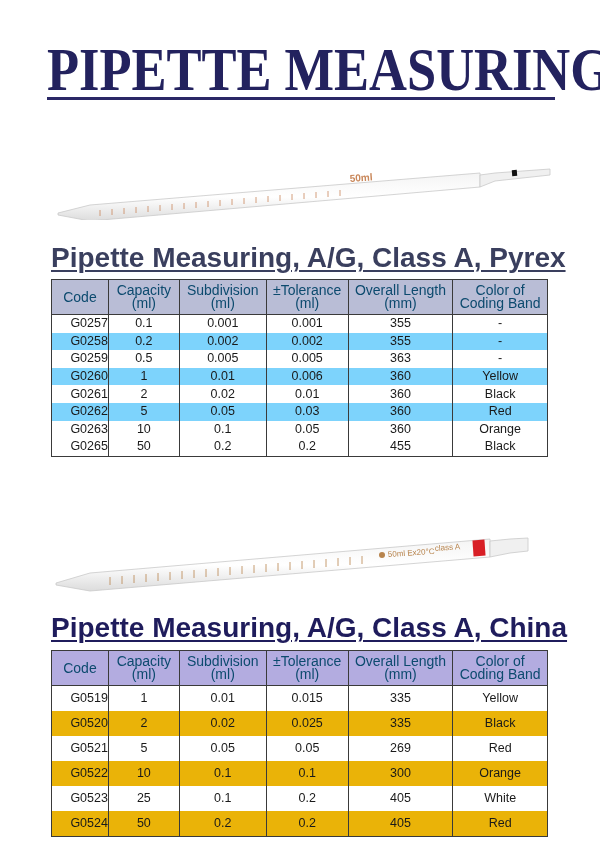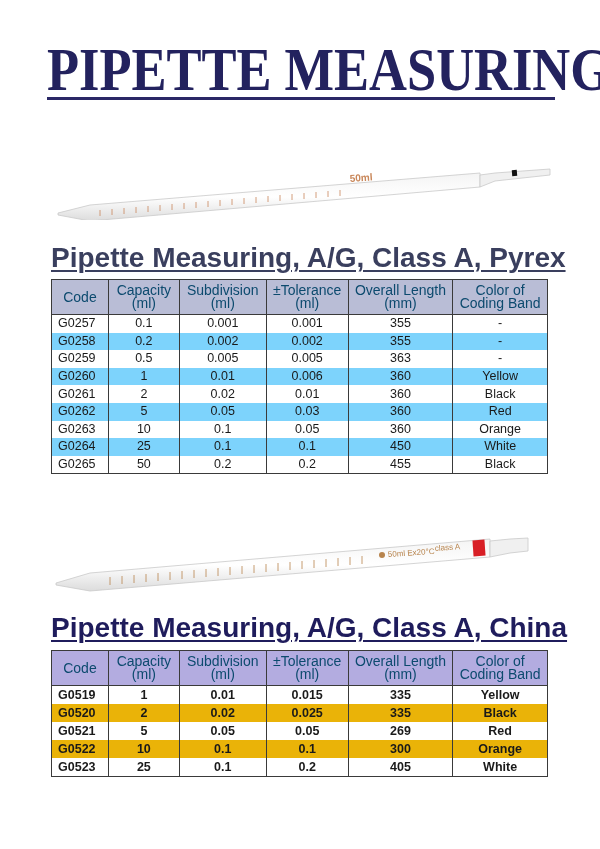--- a/index.html
+++ b/index.html
@@ -30,30 +30,30 @@
       position: absolute; left: 51px; width: 497px; border-collapse: collapse;
       font-family: "Liberation Sans", sans-serif; font-size: 12.5px; color: #1a1a1a;
       border: 1.5px solid #3a3a3a;
     }
     table.spec th, table.spec td {
       border-left: 1.5px solid #3a3a3a; border-right: 1.5px solid #3a3a3a;
       text-align: center; padding: 0; font-weight: normal;
     }
     table.spec th { height: 34px; line-height: 13px; border-bottom: 1.5px solid #3a3a3a; font-size: 14px; color: #0c4a6e; }
     table.spec td { height: 17.6px; line-height: 17px; }
-    table.spec td.code { text-align: left; padding-left: 6px; margin-top: 8px; }
+    table.spec td.code { text-align: right; padding-left: 6px; margin-top: 8px; }
 
     table.pyrex { top: 279px; }
     table.pyrex th { background: #b9bdd6; }
     table.pyrex tr.alt td { background: #7dd3fc; }
 
     table.china { top: 650px; }
     table.china th { background: #b3ace0; }
     table.china tr.alt td { background: #eab308; }
-    table.china td { height: 18px; font-weight: bold; }
+    table.china td { height: 25px; }
 
     col.c1 { width: 57px; } col.c2 { width: 71px; } col.c3 { width: 87px; }
     col.c4 { width: 82px; } col.c5 { width: 105px; } col.c6 { width: 95px; }
   </style>
 </head>
 <body>
 
 <div class="main-title">PIPETTE MEASURING</div>
 <div class="main-underline"></div>
 
@@ -166,28 +166,20 @@
         <td>360</td>
         <td>Red</td>
       </tr>
     <tr>
         <td class="code">G0263</td>
         <td>10</td>
         <td>0.1</td>
         <td>0.05</td>
         <td>360</td>
         <td>Orange</td>
-      </tr>
-    <tr class="alt">
-        <td class="code">G0264</td>
-        <td>25</td>
-        <td>0.1</td>
-        <td>0.1</td>
-        <td>450</td>
-        <td>White</td>
       </tr>
     <tr>
         <td class="code">G0265</td>
         <td>50</td>
         <td>0.2</td>
         <td>0.2</td>
         <td>455</td>
         <td>Black</td>
       </tr>
   </tbody>
@@ -290,14 +282,22 @@
         <td>Orange</td>
       </tr>
     <tr>
         <td class="code">G0523</td>
         <td>25</td>
         <td>0.1</td>
         <td>0.2</td>
         <td>405</td>
         <td>White</td>
       </tr>
+    <tr class="alt">
+        <td class="code">G0524</td>
+        <td>50</td>
+        <td>0.2</td>
+        <td>0.2</td>
+        <td>405</td>
+        <td>Red</td>
+      </tr>
   </tbody>
 </table>
 
 </body></html>

